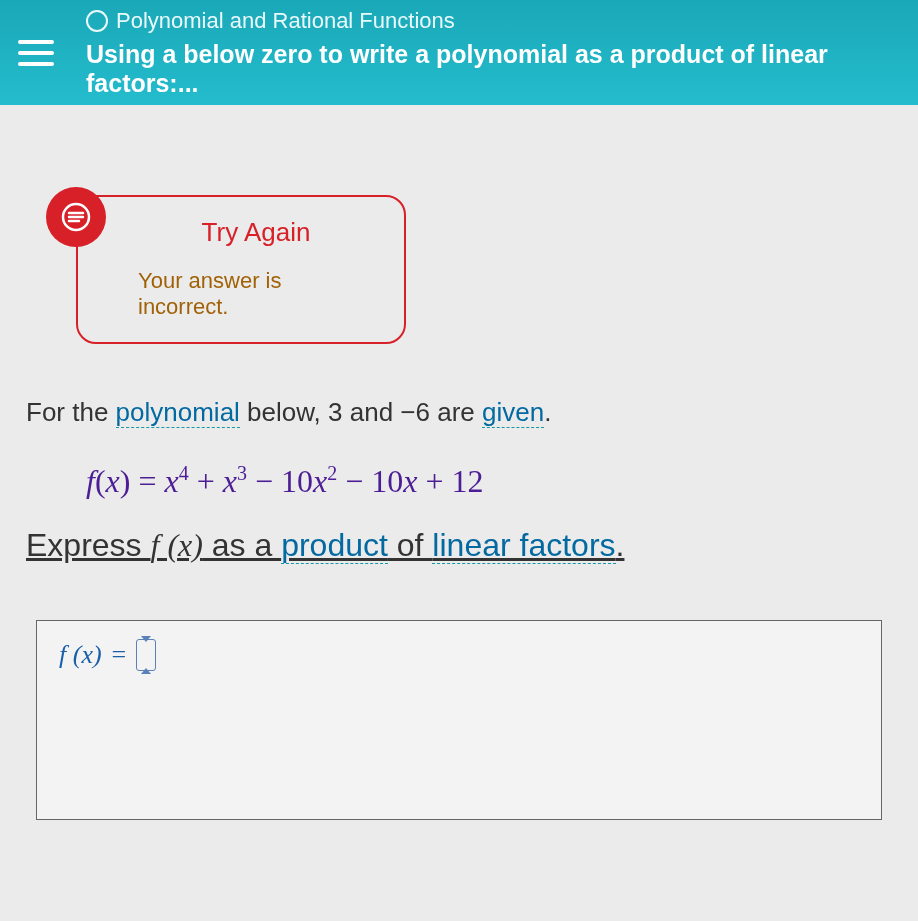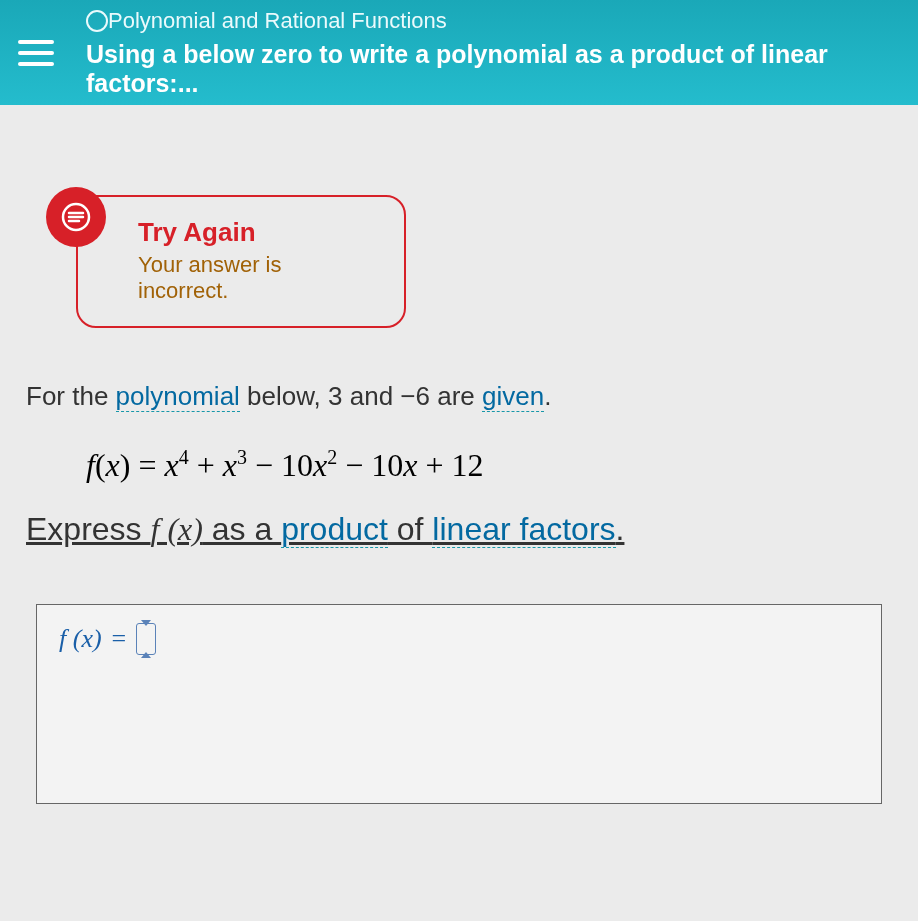--- a/index.html
+++ b/index.html
@@ -33,21 +33,21 @@
   .hamburger span {
     display: block;
     height: 4px;
     background: #fff;
     border-radius: 2px;
   }
   .header-text { flex: 1; }
   .breadcrumb {
     display: flex;
     align-items: center;
-    gap: 0;
+    gap: 8px;
     font-size: 22px;
     color: #eafafc;
     margin-bottom: 6px;
   }
   .circle-open {
     width: 22px;
     height: 22px;
     border: 2.5px solid #eafafc;
     border-radius: 50%;
     display: inline-block;
@@ -103,22 +103,23 @@
     background: #d72028;
     border-radius: 50%;
     display: flex;
     align-items: center;
     justify-content: center;
   }
   .feedback-icon svg { width: 32px; height: 32px; }
   .feedback-title {
     color: #d72028;
     font-size: 26px;
-    font-weight: 700;
-    margin-bottom: 4px;
+    font-weight: 400;
+    margin-bottom: 20px;
+    text-align: center;
   }
   .feedback-msg {
     color: #a16207;
     font-size: 22px;
   }
   .question {
     margin-top: 48px;
     font-size: 26px;
     color: #333;
     line-height: 1.6;
@@ -126,21 +127,21 @@
   .term {
     color: #0369a1;
     border-bottom: 1px dashed #1797a9;
     cursor: pointer;
   }
   .formula {
     margin: 28px 0 28px 60px;
     font-family: "Times New Roman", serif;
     font-size: 32px;
     font-style: italic;
-    color: #000000;
+    color: #4c1d95;
   }
   .formula sup { font-size: 20px; font-style: normal; vertical-align: super; }
   .formula .roman { font-style: normal; }
   .instruction {
     font-size: 32px;
     color: #333;
     margin-bottom: 56px;
     text-decoration: underline;
   }
   .fx { font-family: "Times New Roman", serif; font-style: italic; }

